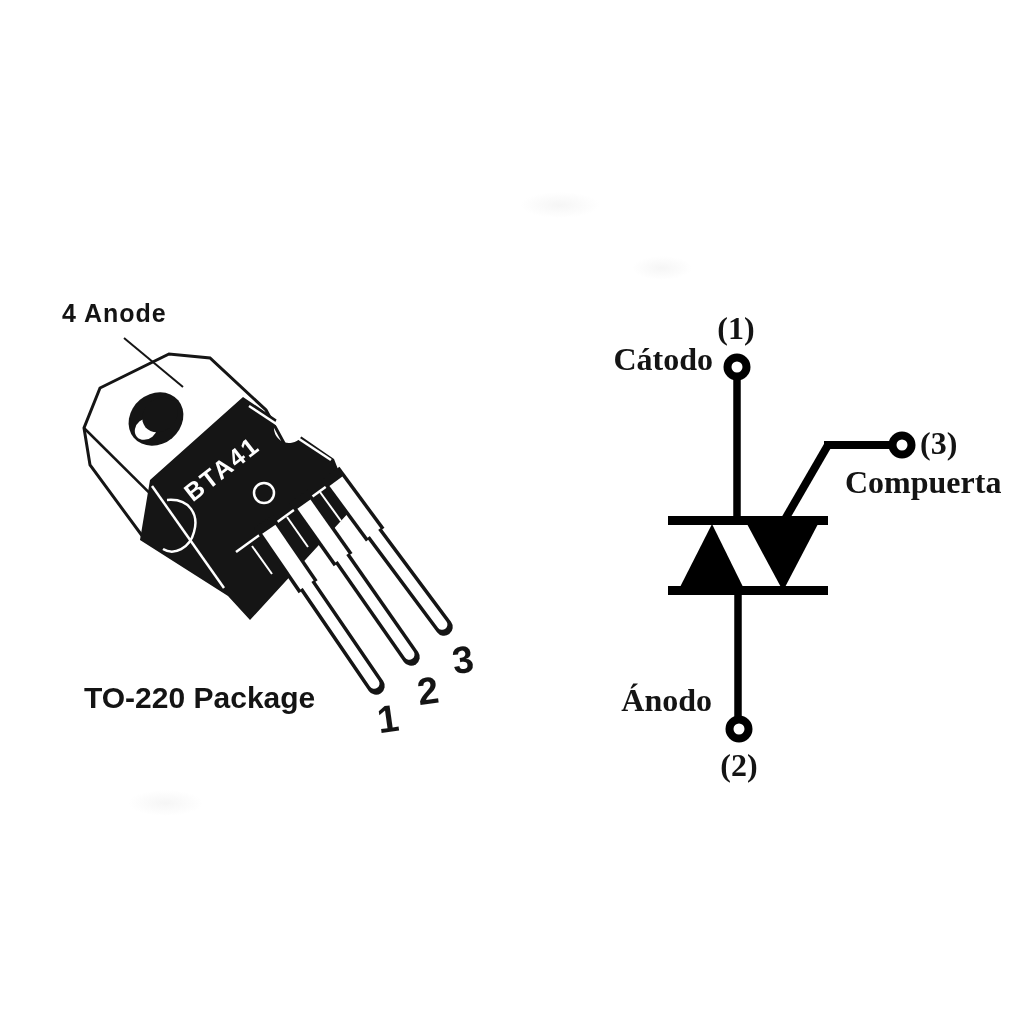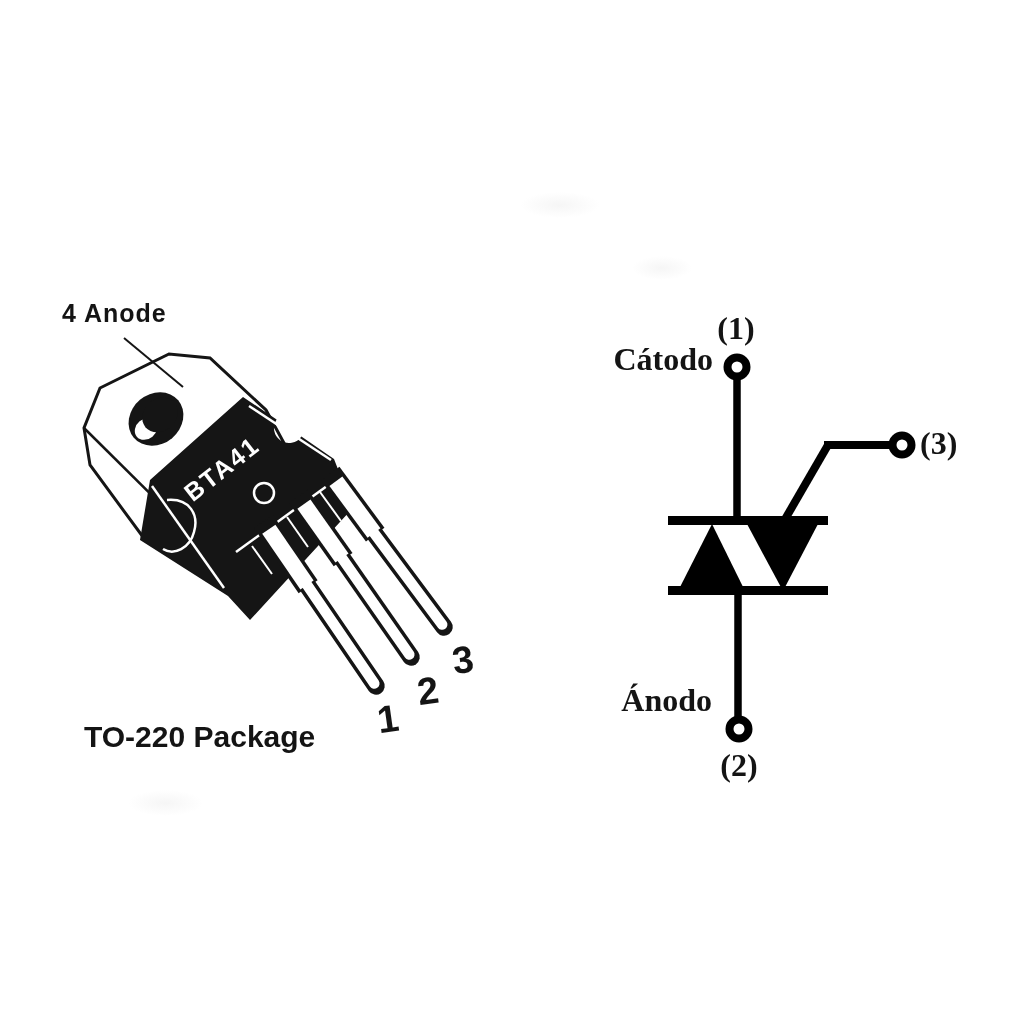--- a/index.html
+++ b/index.html
@@ -5,21 +5,21 @@
   html,body{margin:0;padding:0;background:#ffffff;}
   .canvas{
     position:relative;width:1024px;height:1024px;background:#ffffff;overflow:hidden;
     font-family:"Liberation Sans","DejaVu Sans",sans-serif;color:#141414;
   }
   .canvas svg{position:absolute;left:0;top:0;}
   .label{position:absolute;line-height:1;white-space:nowrap;color:#141414;}
   .sans-b{font-weight:700;}
   .serif{font-family:"Liberation Serif","DejaVu Serif",serif;font-weight:700;}
   .pin4{left:62px;top:301px;font-size:25px;font-weight:700;letter-spacing:1px;}
-  .caption{left:84px;top:722px;font-size:30px;font-weight:700;}
+  .caption{left:84px;top:683px;font-size:30px;font-weight:700;}
   .partnum{
     left:222px;top:469px;font-size:25px;font-weight:700;color:#ffffff;
     letter-spacing:2px;transform:translate(-50%,-50%) rotate(-38deg);
   }
   .pin-num{font-size:38px;font-weight:700;transform:translate(-50%,-50%) rotate(-8deg);}
   .pin-num.p1{left:388px;top:719px;}
   .pin-num.p2{left:428px;top:691px;}
   .pin-num.p3{left:463px;top:660px;}
   .t-name{font-size:32px;}
   .t-num{font-size:32px;}
@@ -111,17 +111,18 @@
   <div class="label caption">TO-220 Package</div>
 
   <div class="label pin-num p1">1</div>
   <div class="label pin-num p2">2</div>
   <div class="label pin-num p3">3</div>
 
   <div class="label serif t-num cathode-num">(1)</div>
   <div class="label serif t-name cathode-name">Cátodo</div>
 
   <div class="label serif t-num gate-num">(3)</div>
+  <div class="label serif t-name gate-name">Compuerta</div>
 
   <div class="label serif t-name anode-name">Ánodo</div>
   <div class="label serif t-num anode-num">(2)</div>
 
 </div>
 
 </body></html>

